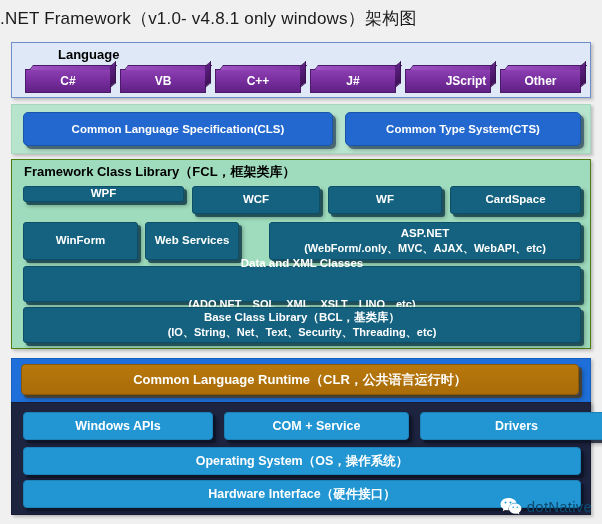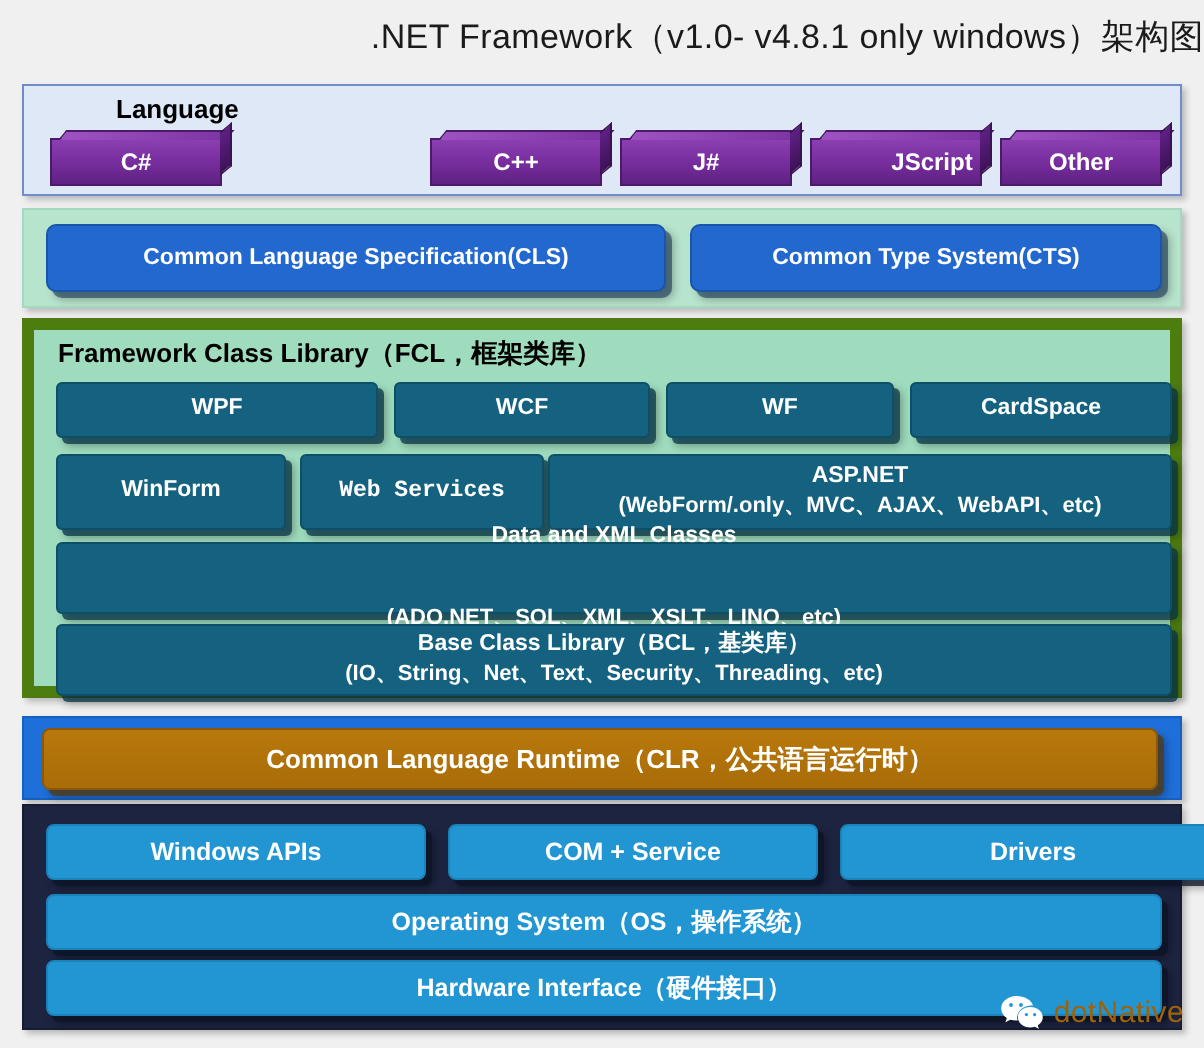--- a/index.html
+++ b/index.html
@@ -21,21 +21,21 @@
     height: 524px;
     background: #f0f0f0;
   }
 
   
   .title {
     position: absolute;
     left: 0;
     top: 7px;
     width: 602px;
-    text-align: right;
+    text-align: left;
     font-size: 17px;
     color: #1b1b1b;
     letter-spacing: 0.2px;
     white-space: nowrap;
   }
 
   
   .section {
     position: absolute;
     box-sizing: border-box;
@@ -71,38 +71,38 @@
     border: 1px solid #a6d8bf;
   }
 
   
   .sec-fcl {
     left: 11px;
     top: 159px;
     width: 580px;
     height: 190px;
     background: #9fdcbd;
-    border: 6px solid #4d7c0f;
+    border: 1px solid #4d7c0f;
   }
   .sec-fcl .sec-label {
     position: absolute;
     left: 12px;
     top: 3px;
     font-size: 13px;
     font-weight: bold;
     color: #000;
     white-space: nowrap;
   }
 
   
   .sec-clr {
     left: 11px;
     top: 358px;
     width: 580px;
-    height: 42px;
+    height: 54px;
     background: #1e6fd9;
     border: 1px solid #1760c0;
   }
 
   
   .sec-os {
     left: 11px;
     top: 402px;
     width: 580px;
     height: 113px;
@@ -240,58 +240,59 @@
     position: absolute;
     right: 10px;
     bottom: 8px;
     display: flex;
     align-items: center;
     gap: 5px;
     pointer-events: none;
   }
   .watermark .wm-text {
     font-size: 15px;
-    color: #a16207;
+    color: #0c4a6e;
     letter-spacing: 0.2px;
   }
   .wechat-icon { display: block; }
 </style>
 </head>
 <body>
 
 <div id="page">
 
   <div class="title">.NET Framework（v1.0- v4.8.1 only windows）架构图</div>
 
   <div class="section sec-language">
     <div class="sec-label">Language</div>
     <div class="lang-row">
       <div class="chip3d" style="left:0px;width:86px;">C#</div>
+      <div class="chip3d" style="left:95px;width:86px;">VB</div>
       <div class="chip3d" style="left:190px;width:86px;">C++</div>
       <div class="chip3d" style="left:285px;width:86px;">J#</div>
       <div class="chip3d" style="left:380px;width:86px;padding-left:36px;">JScript</div>
       <div class="chip3d" style="left:475px;width:81px;">Other</div>
     </div>
   </div>
 
   <div class="section sec-clscts">
     <div class="bluebox" style="left:11px;top:7px;width:310px;height:34px;">Common Language Specification(CLS)</div>
     <div class="bluebox" style="left:333px;top:7px;width:236px;height:34px;">Common Type System(CTS)</div>
   </div>
 
   <div class="section sec-fcl">
     <div class="sec-label">Framework Class Library（FCL，框架类库）</div>
 
-    <div class="tealbox" style="left:11px;top:26px;width:161px;height:28px;">WPF</div>
+    <div class="tealbox" style="left:11px;top:26px;width:161px;height:16px;">WPF</div>
     <div class="tealbox" style="left:180px;top:26px;width:128px;height:28px;">WCF</div>
     <div class="tealbox" style="left:316px;top:26px;width:114px;height:28px;">WF</div>
     <div class="tealbox" style="left:438px;top:26px;width:131px;height:28px;">CardSpace</div>
 
     <div class="tealbox" style="left:11px;top:62px;width:115px;height:38px;">WinForm</div>
-    <div class="tealbox" style="left:133px;top:62px;width:122px;height:38px;font-family:Liberation Mono, monospace;">Web Services</div>
+    <div class="tealbox" style="left:133px;top:62px;width:94px;height:38px;">Web Services</div>
     <div class="tealbox" style="left:257px;top:62px;width:312px;height:38px;">
       <span>ASP.NET</span>
       <span class="l2">(WebForm/.only、MVC、AJAX、WebAPI、etc)</span>
     </div>
 
     <div class="tealbox" style="left:11px;top:106px;width:558px;height:36px;gap:26px;">
       <span>Data and XML Classes</span>
       <span class="l2">(ADO.NET、SQL、XML、XSLT、LINQ、etc)</span>
     </div>
 

